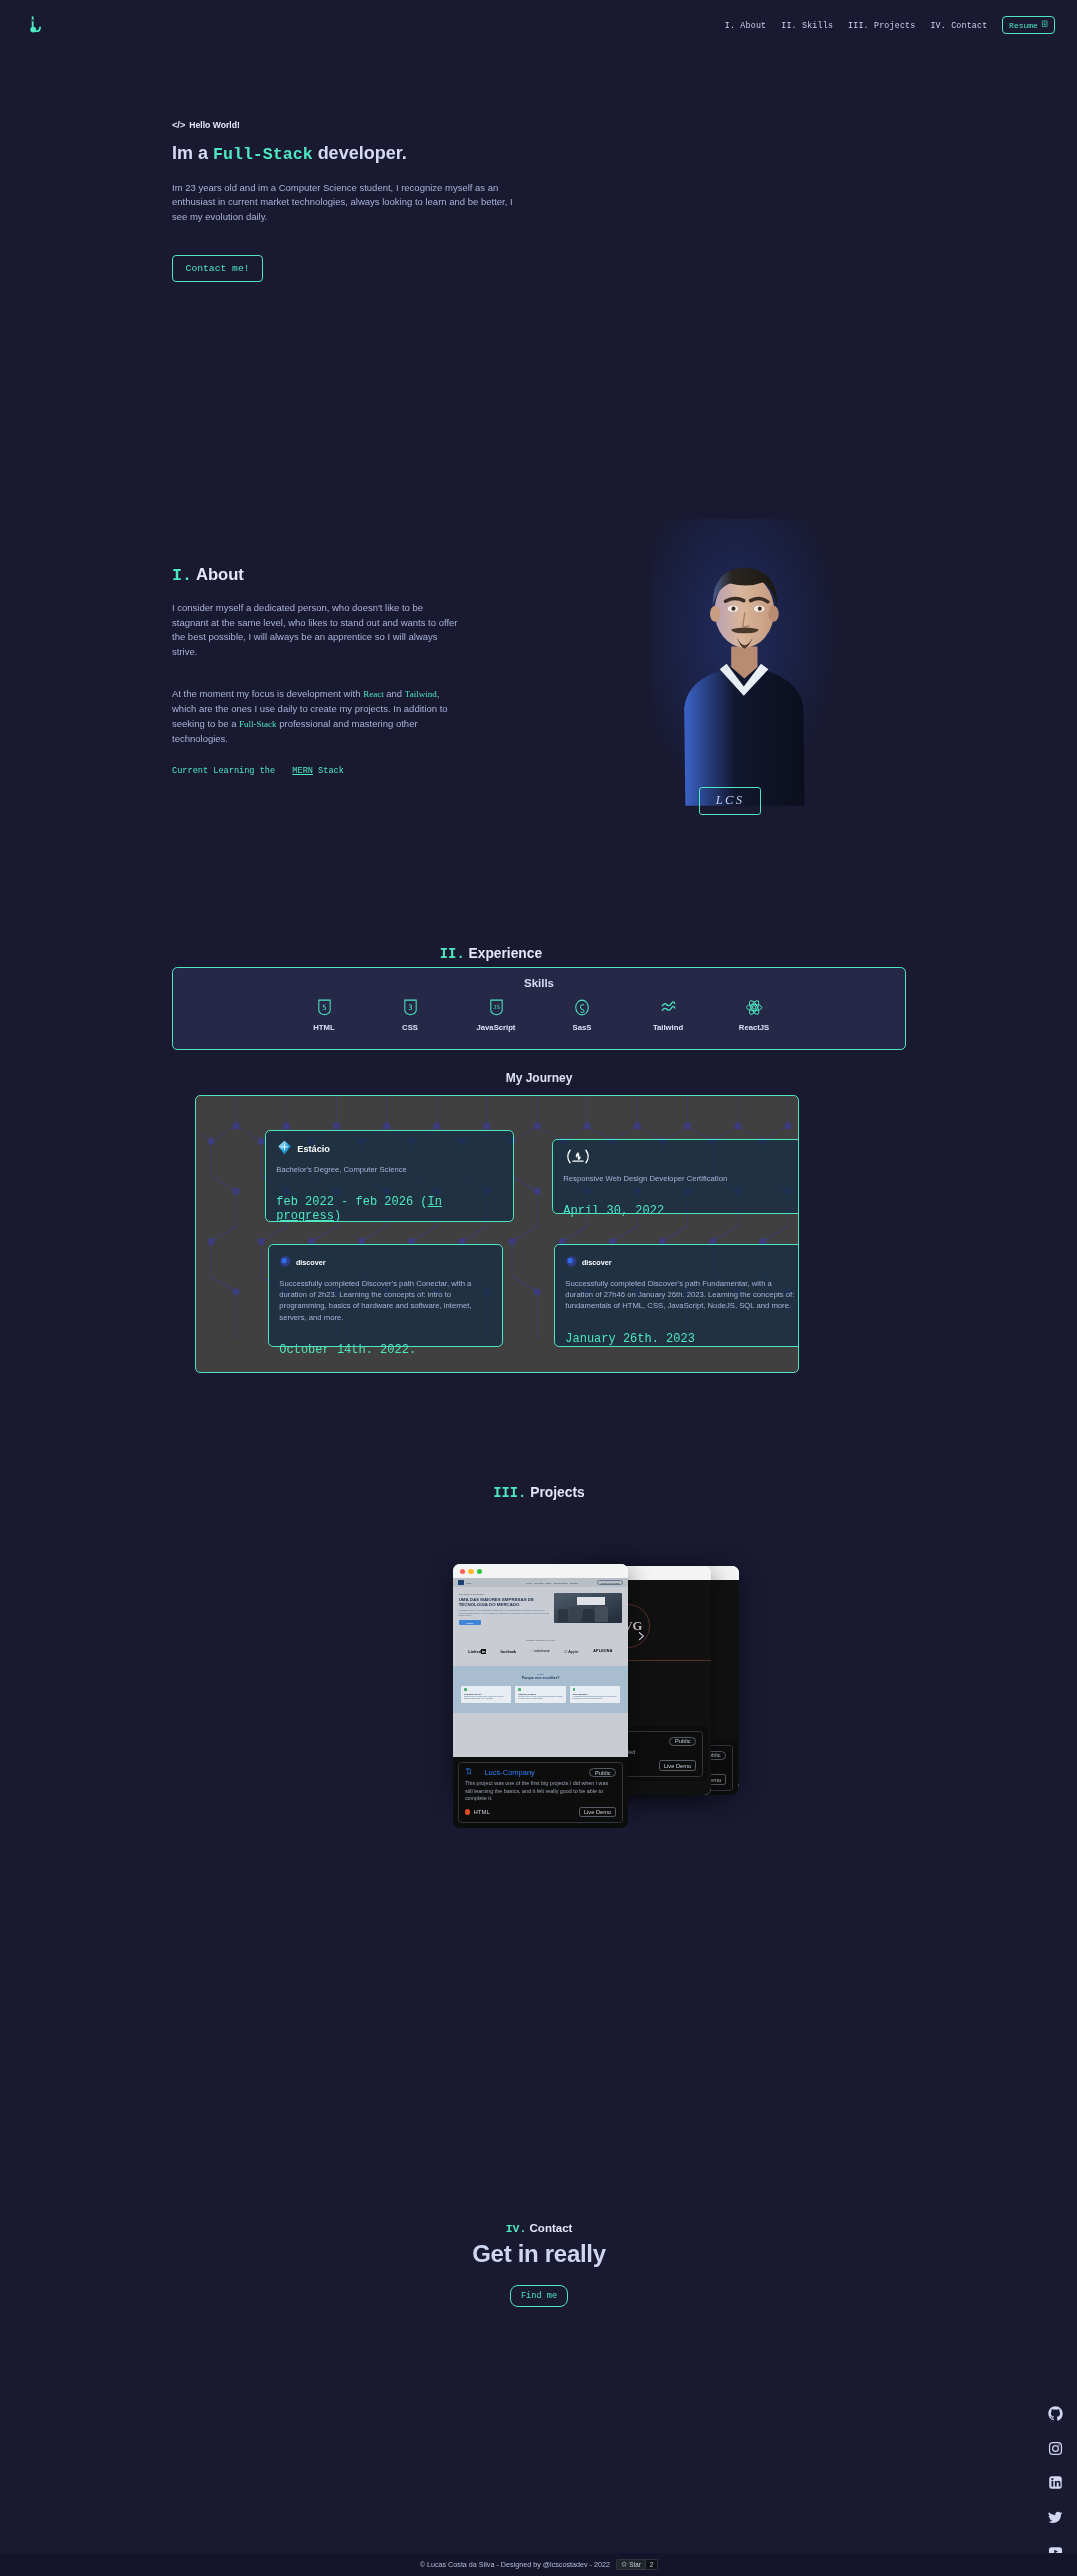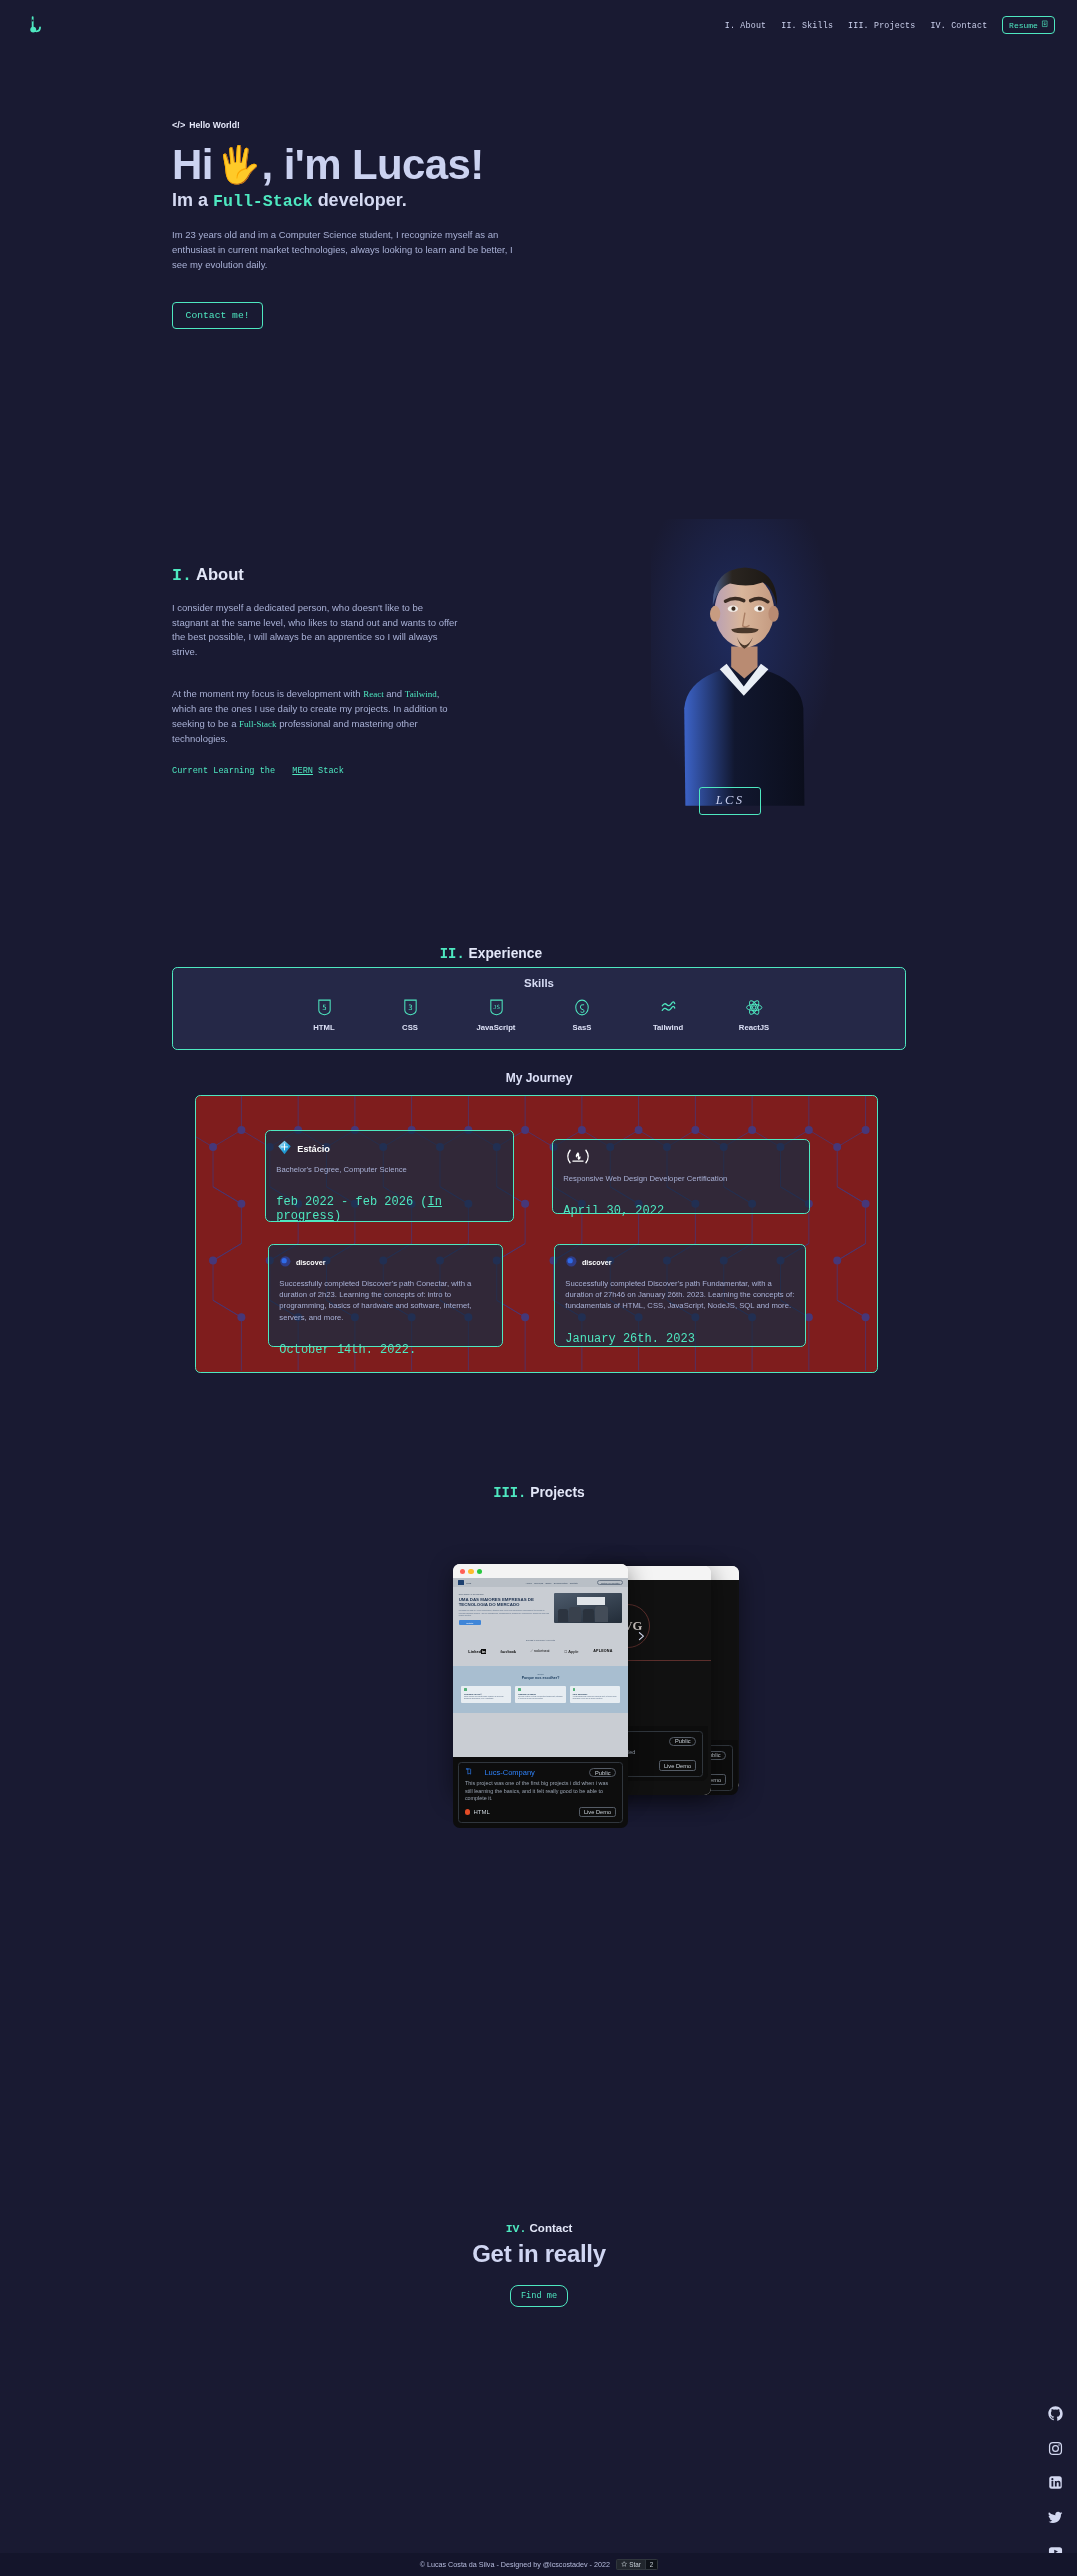--- a/index.html
+++ b/index.html
@@ -107,23 +107,23 @@
     display:flex; flex-direction:column; align-items:center; padding-top:9.2px;
   }
   #skills-title { font-size:11.5px; font-weight:bold; color:#D7DCF4; }
   #skills-row { display:flex; gap:0; margin-top:10.3px; width:516px; justify-content:center;}
   .skill { width:92px; display:flex; flex-direction:column; align-items:center; gap:4.6px; cursor:pointer;}
   .skill .lbl { font-size:7.7px; font-weight:bold; color:#DDE1F6; }
 
   
   #journey-head { position:absolute; left:0; top:1071px; width:1078px; text-align:center; font-size:12px; font-weight:bold; color:#DCE0F7;}
   #journey-box {
-    position:absolute; left:195px; top:1095px; width:683px; height:278px;
+    position:absolute; left:195px; top:1095px; width:604px; height:278px;
     border:0.9px solid #4EE8C0; border-radius:5.2px;
-    background:#7f1d1d; overflow:hidden;
+    background:#404040; overflow:hidden;
   }
   #hex-bg { position:absolute; inset:0; opacity:.85; }
   .jcard {
     position:absolute; border:0.9px solid #4EE8C0; border-radius:5.2px;
     background:rgba(20,45,66,.72); padding:9.2px 10.3px;
   }
   .jcard-logo { height:17px; display:flex; align-items:center; gap:4px; }
   .jcard-desc { font-size:7.7px; line-height:1.45; color:#A9B1D6; margin-top:6.9px; }
   .jcard-date {
     font-family:"Liberation Mono","DejaVu Sans Mono",monospace;
@@ -231,25 +231,20 @@
         </svg>
       </span>
     </div>
   </div>
 </div>
 
 <div id="hero">
   <div id="hello-world">
     <span class="chev">&lt;/&gt;</span>
     <span>Hello World!</span>
-  </div>
-  <div id="hero-title">
-    <span>Hi</span>
-    <span id="wave">🖐</span>
-    <span>, i'm Lucas!</span>
   </div>
   <div id="hero-sub">
     <span>Im a </span><span class="hl">Full-Stack</span><span> developer.</span>
   </div>
   <div id="hero-desc">Im 23 years old and im a Computer Science student, I recognize myself as an enthusiast in current market technologies, always looking to learn and be better, I see my evolution daily.</div>
   <div id="contact-btn">Contact me!</div>
 </div>
 
 <div id="about">
   <div class="sec-head">

